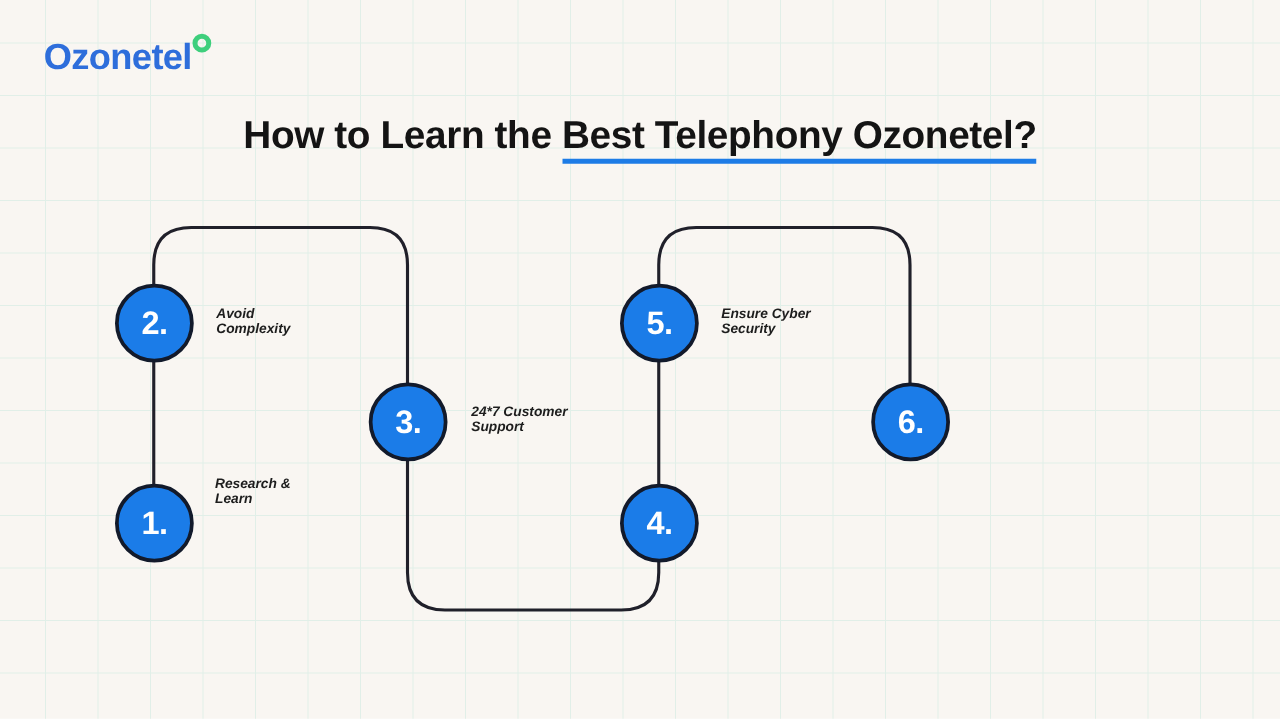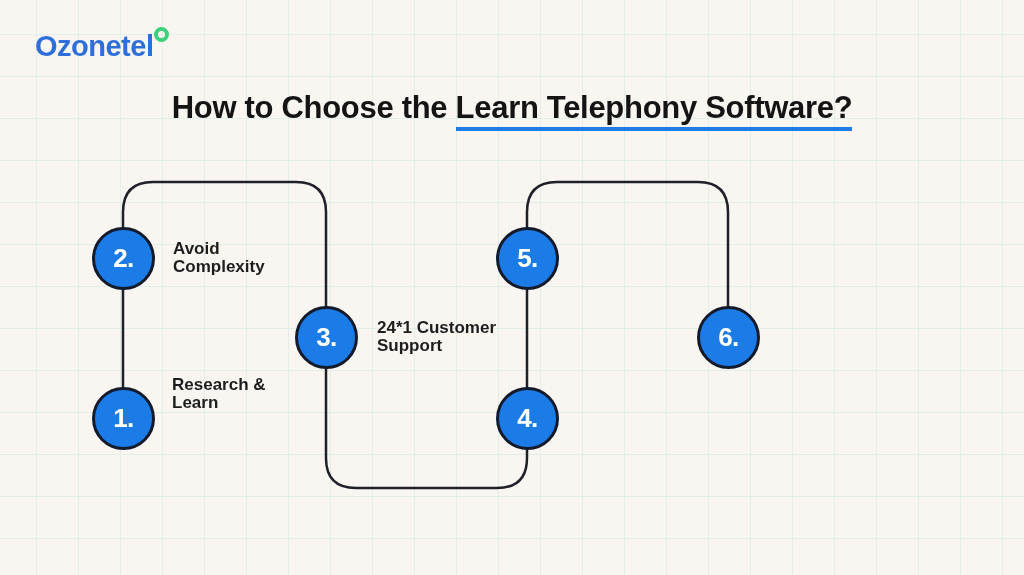--- a/index.html
+++ b/index.html
@@ -92,64 +92,67 @@
     font-size: 26px;
     font-weight: bold;
     letter-spacing: -0.5px;
   }
 
   
   .step-label {
     position: absolute;
     transform: translateY(-50%);
     white-space: pre-line;
-    font-size: 17px;
+    font-size: 11px;
     font-weight: bold;
     line-height: 1.08;
     color: #1d1d1d;
+    font-style: italic;
   }
 </style>
 </head>
 <body>
 
 <div class="canvas">
 
   <div class="logo">
     <span class="logo-text">Ozonetel</span><span class="logo-ring"></span>
   </div>
 
-  <h1 class="title"><span>How to Choose the </span><span class="underlined">Learn Telephony Software?</span></h1>
+  <h1 class="title"><span>How to Learn the </span><span class="underlined">Best Telephony Ozonetel?</span></h1>
 
   <svg class="connector" viewBox="0 0 1024 575" xmlns="http://www.w3.org/2000/svg" aria-hidden="true">
     <path d="M123,418 V212 Q123,182 153,182 H296 Q326,182 326,212 V458 Q326,488 356,488 H497 Q527,488 527,458 V212 Q527,182 557,182 H698 Q728,182 728,212 V340"></path>
   </svg>
 
   <div class="step-circle" style="left:92px; top:387px;">
     <span class="step-number">1.</span>
   </div>
   <div class="step-label" style="left:172px; top:394px;">Research &amp;
 Learn</div>
 
   <div class="step-circle" style="left:92px; top:227px;">
     <span class="step-number">2.</span>
   </div>
   <div class="step-label" style="left:173px; top:258px;">Avoid
 Complexity</div>
 
   <div class="step-circle" style="left:295px; top:306px;">
     <span class="step-number">3.</span>
   </div>
-  <div class="step-label" style="left:377px; top:337px;">24*1 Customer
+  <div class="step-label" style="left:377px; top:337px;">24*7 Customer
 Support</div>
 
   <div class="step-circle" style="left:496px; top:387px;">
     <span class="step-number">4.</span>
   </div>
 
   <div class="step-circle" style="left:496px; top:227px;">
     <span class="step-number">5.</span>
   </div>
+  <div class="step-label" style="left:577px; top:258px;">Ensure Cyber
+Security</div>
 
   <div class="step-circle" style="left:697px; top:306px;">
     <span class="step-number">6.</span>
   </div>
 
 </div>
 
 </body></html>

